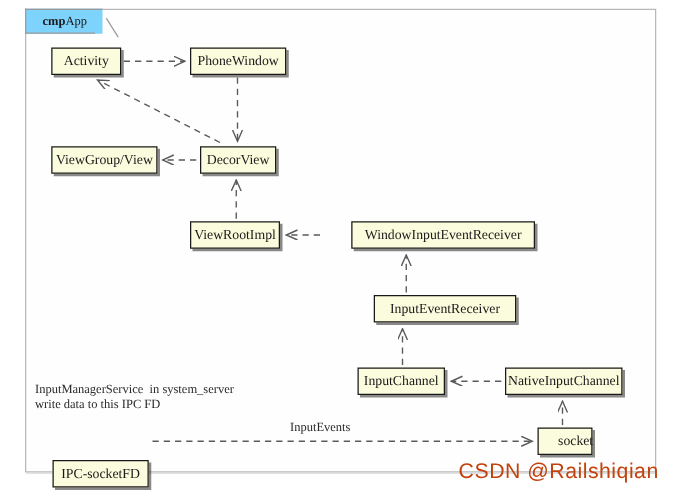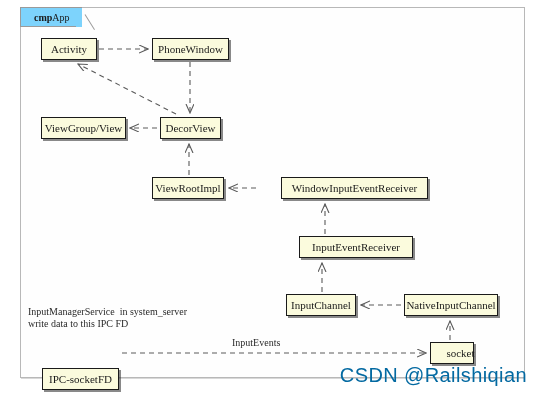--- a/index.html
+++ b/index.html
@@ -106,22 +106,22 @@
     color: #2a2a2a;
     white-space: nowrap;
   }
 
   
   #watermark {
     position: absolute;
     right: 14px;
     bottom: 8px;
     font-family: "Liberation Sans", sans-serif;
-    font-size: 20px;
-    color: #0369a1;
+    font-size: 17px;
+    color: #c2410c;
     letter-spacing: 0.4px;
     white-space: nowrap;
   }
 
   svg#edges {
     position: absolute;
     left: 0; top: 0;
     width: 541px;
     height: 395px;
     pointer-events: none;

